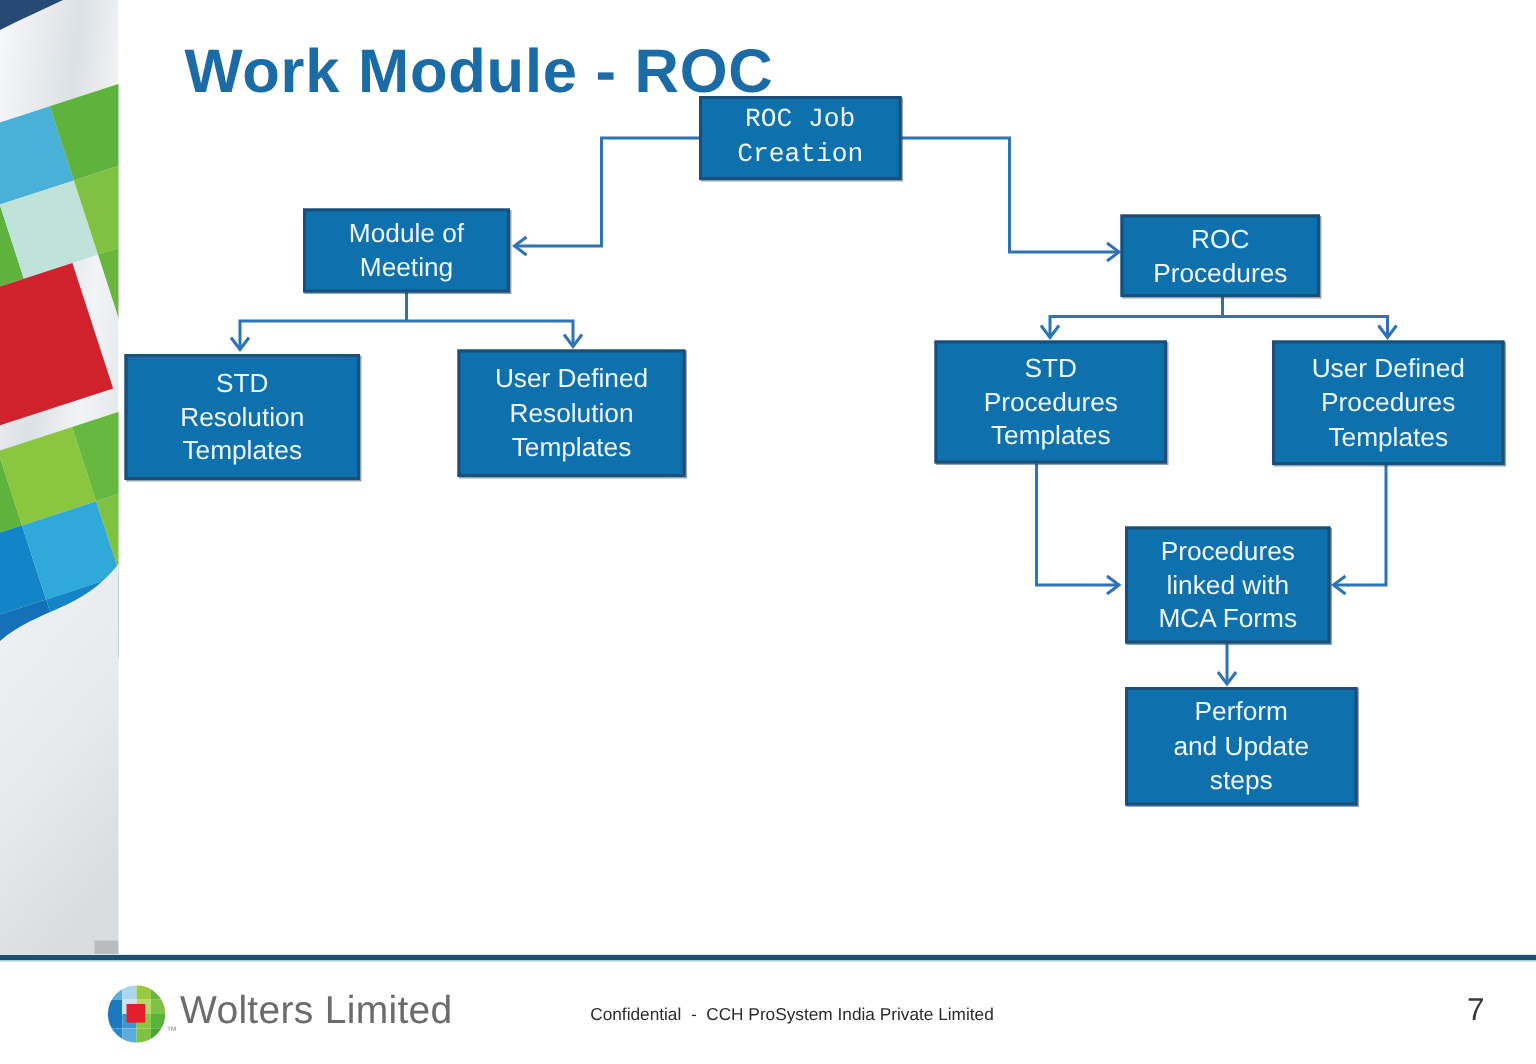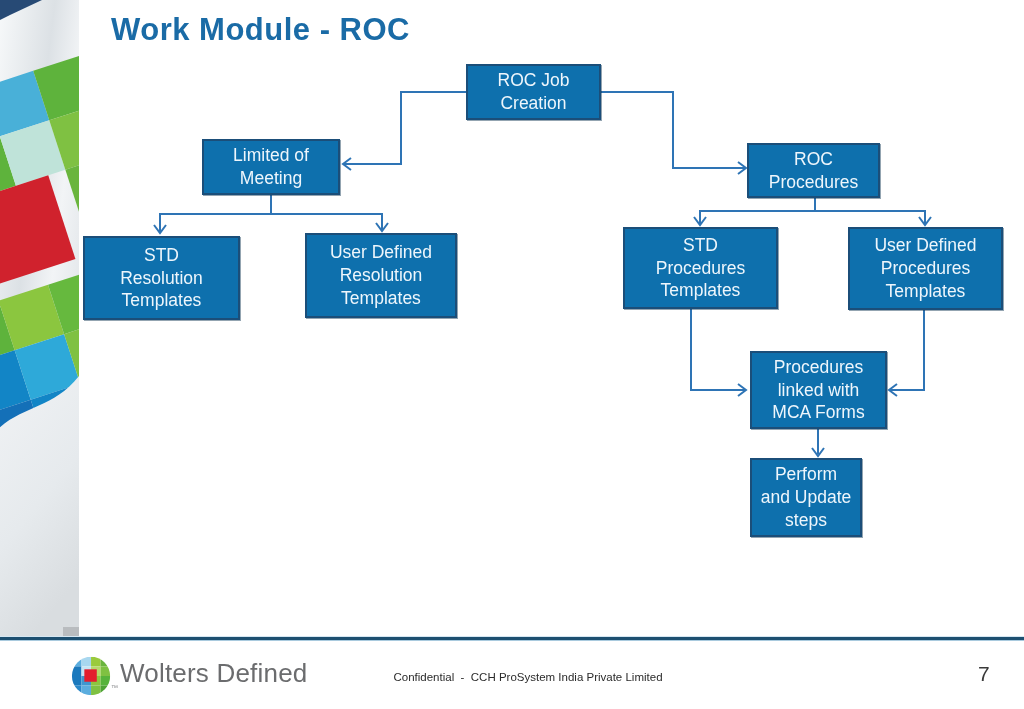--- a/index.html
+++ b/index.html
@@ -2,22 +2,22 @@
 <html style="--box-fill: #0e70ad; --box-border: #1b4e79; --connector: #2e74b5; --title: #1a6ba6; --logo-text: #6b6c6e;"><head>
 <meta charset="utf-8">
 <style>
   html,body{margin:0;padding:0;background:#ffffff;}
   .slide{
     position:relative;width:1024px;height:709px;background:#ffffff;
     overflow:hidden;font-family:"Liberation Sans",sans-serif;
   }
   .flag{position:absolute;left:0;top:0;}
   .title{
-    position:absolute;left:111px;top:12px;margin:0;
-    font-size:31px;font-weight:bold;letter-spacing:0.5px;
+    position:absolute;left:111px;top:12px;margin:12px;
+    font-size:41px;font-weight:bold;letter-spacing:0.5px;
     color:var(--title,#1a6ba6);
   }
   .connectors{position:absolute;left:0;top:0;pointer-events:none;}
   .conn{fill:none;stroke:var(--connector,#2e74b5);stroke-width:2;}
   .node{
     position:absolute;box-sizing:border-box;
     background:var(--box-fill,#0e70ad);
     border:2px solid var(--box-border,#1b4e79);
     color:#eef6fc;display:flex;align-items:center;justify-content:center;
     text-align:center;font-size:17.5px;line-height:1.3;white-space:pre-line;
@@ -118,42 +118,42 @@
     <g>
       <polyline class="conn" points="924,310 924,390 890,390"></polyline>
       <polyline class="conn" points="897,384 889,390 897,396"></polyline>
     </g>
     <g>
       <polyline class="conn" points="818,429 818,454"></polyline>
       <polyline class="conn" points="812,448 818,456 824,448"></polyline>
     </g>
   </svg>
 
-  <div class="node" style="left:466px;top:64px;width:135px;height:56px;">ROC Job
+  <div class="node" style="left:466px;top:64px;width:135px;height:56px;font-family:Liberation Mono, monospace;">ROC Job
 Creation</div>
-  <div class="node" style="left:202px;top:139px;width:138px;height:56px;">Limited of
+  <div class="node" style="left:202px;top:139px;width:138px;height:56px;">Module of
 Meeting</div>
   <div class="node" style="left:747px;top:143px;width:133px;height:55px;">ROC
 Procedures</div>
   <div class="node" style="left:83px;top:236px;width:157px;height:84px;">STD
 Resolution
 Templates</div>
   <div class="node" style="left:305px;top:233px;width:152px;height:85px;">User Defined
 Resolution
 Templates</div>
   <div class="node" style="left:623px;top:227px;width:155px;height:82px;">STD
 Procedures
 Templates</div>
   <div class="node" style="left:848px;top:227px;width:155px;height:83px;">User Defined
 Procedures
 Templates</div>
   <div class="node" style="left:750px;top:351px;width:137px;height:78px;">Procedures
 linked with
 MCA Forms</div>
-  <div class="node" style="left:750px;top:458px;width:112px;height:79px;">Perform
+  <div class="node" style="left:750px;top:458px;width:155px;height:79px;">Perform
 and Update
 steps</div>
 
   <div class="footer-rule"></div>
 
   <svg class="logo-icon" width="44" height="46" viewBox="0 0 46 46">
     <defs>
         <clipPath id="lc">
           <circle cx="22" cy="23" r="20"></circle>
         </clipPath>
@@ -172,18 +172,18 @@
       <rect x="22" y="23" width="10" height="10" fill="#8cc63f"></rect>
       <rect x="32" y="23" width="10" height="10" fill="#57b33c"></rect>
       <rect x="2" y="33" width="10" height="10" fill="#2a88c9"></rect>
       <rect x="12" y="33" width="10" height="10" fill="#5badde"></rect>
       <rect x="22" y="33" width="10" height="10" fill="#7fc142"></rect>
       <rect x="32" y="33" width="10" height="10" fill="#4ea335"></rect>
       <rect x="15" y="16" width="13" height="13" fill="#e31e2d"></rect>
     </g>
   </svg>
   <span class="logo-tm">™</span>
-  <span class="logo-text">Wolters Defined</span>
+  <span class="logo-text">Wolters Limited</span>
 
   <span class="confidential">Confidential  -  CCH ProSystem India Private Limited</span>
   <span class="page-number">7</span>
 
 </div>
 
 </body></html>

